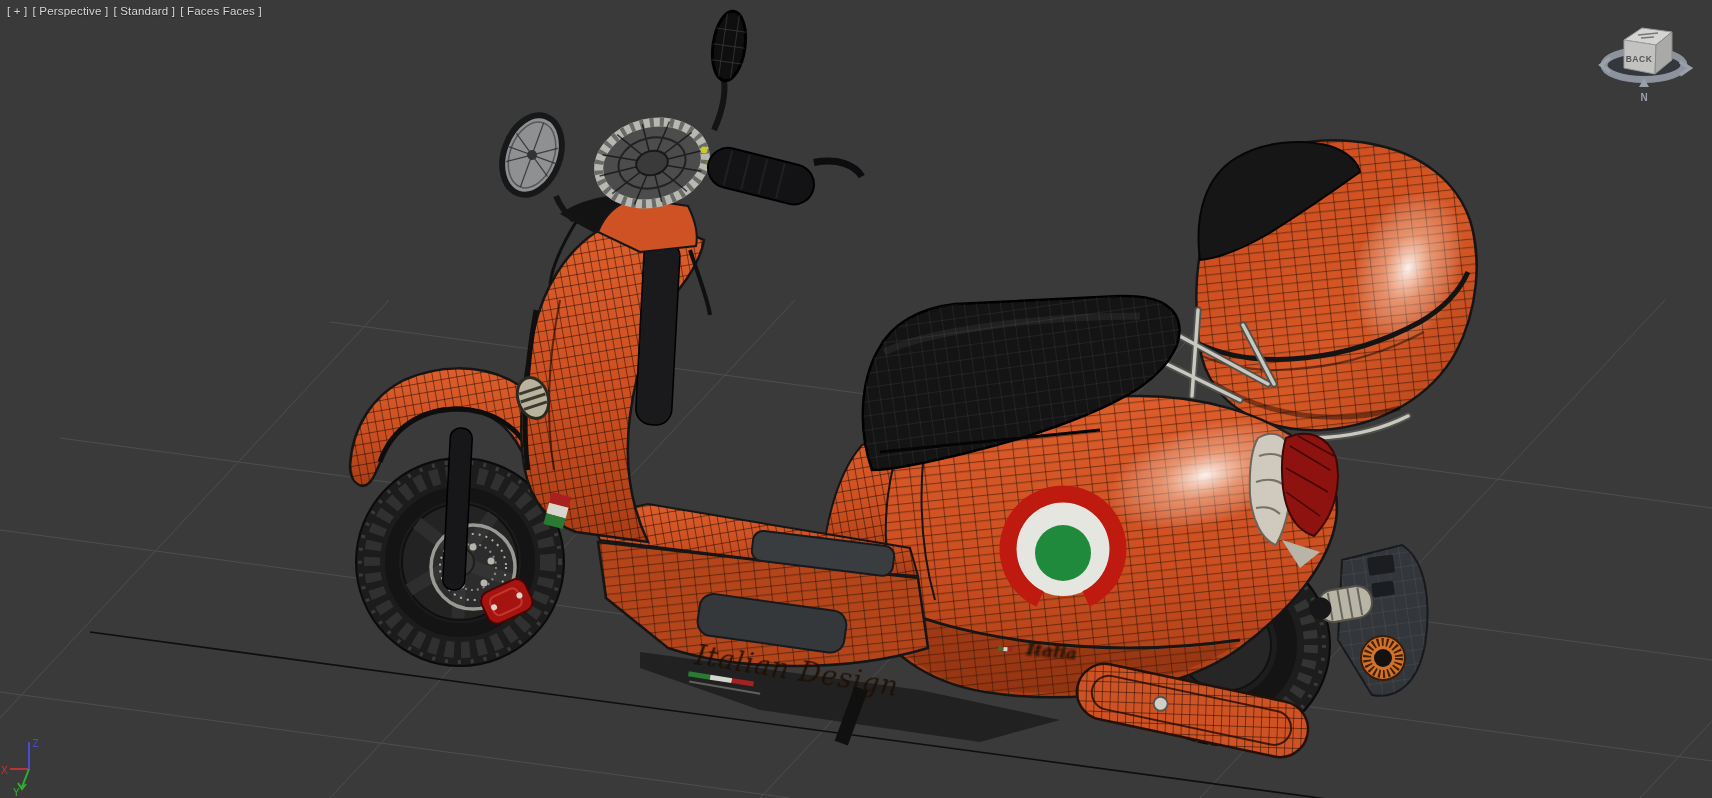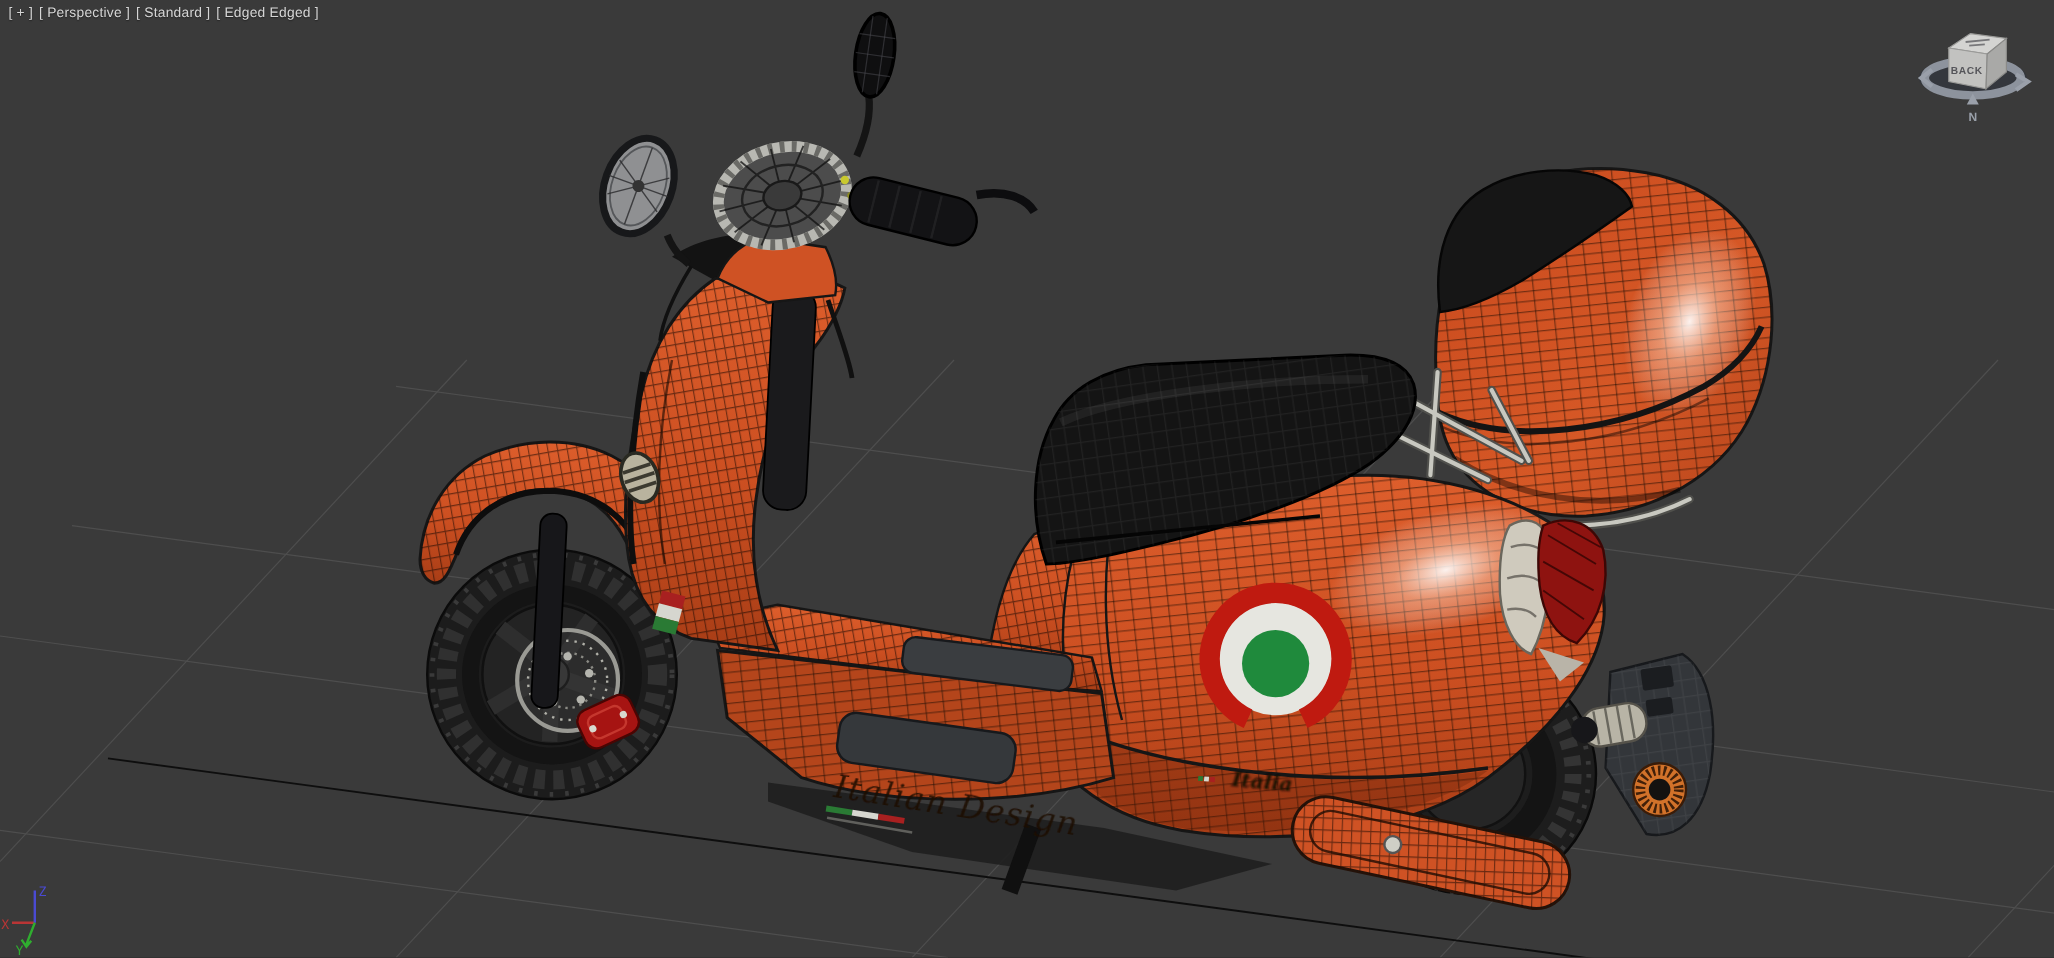--- a/index.html
+++ b/index.html
@@ -24,21 +24,21 @@
 </style>
 </head>
 <body>
 
 <div class="viewport">
 
   <div class="vplabel">
     <span>[ + ]</span>
     <span>[ Perspective ]</span>
     <span>[ Standard ]</span>
-    <span>[ Edged Edged ]</span>
+    <span>[ Faces Faces ]</span>
   </div>
 
   <svg class="scene" width="1712" height="798" viewBox="0 0 1712 798">
     <defs>
       <linearGradient id="gBody" x1="0" y1="0" x2="0" y2="1">
         <stop offset="0" stop-color="#dd5e2c"></stop>
         <stop offset=".55" stop-color="#cc4f21"></stop>
         <stop offset="1" stop-color="#a83d16"></stop>
       </linearGradient>
       <linearGradient id="gBox" x1="0" y1="0" x2="1" y2="1">

